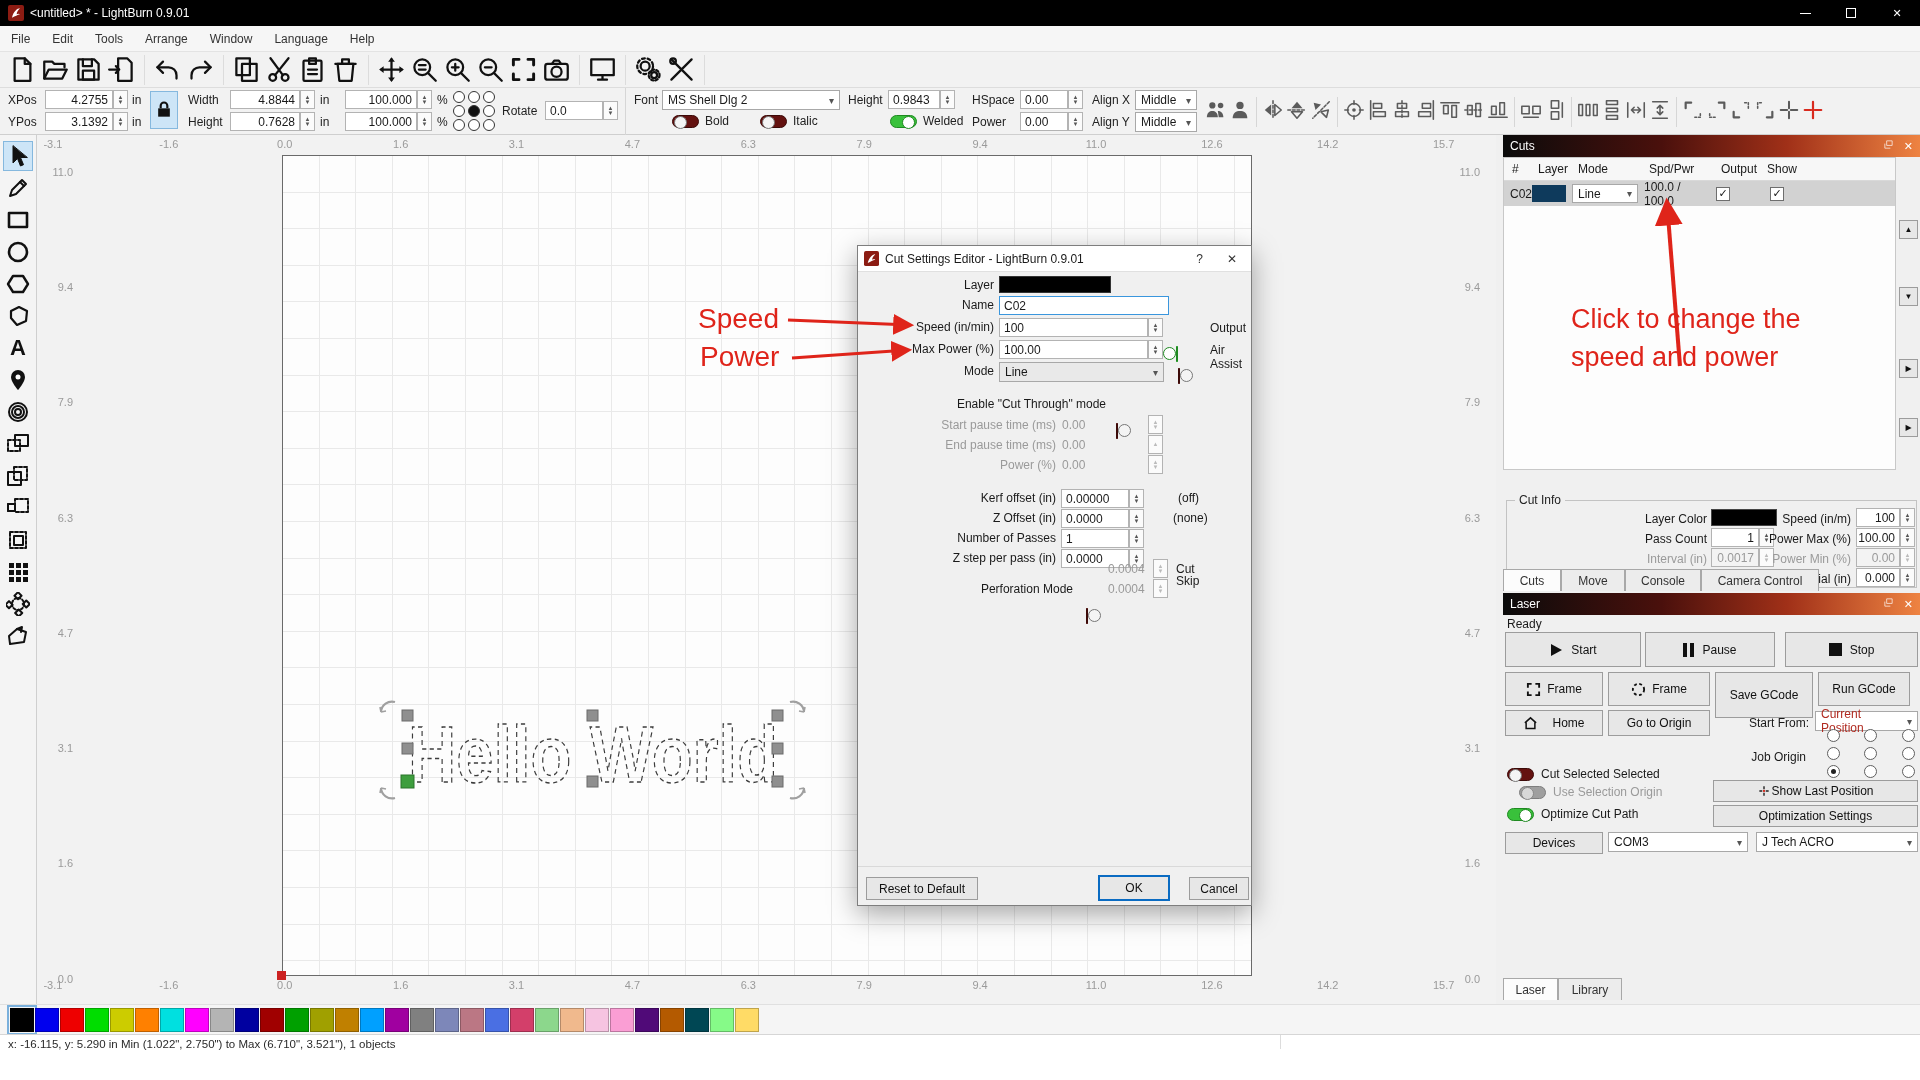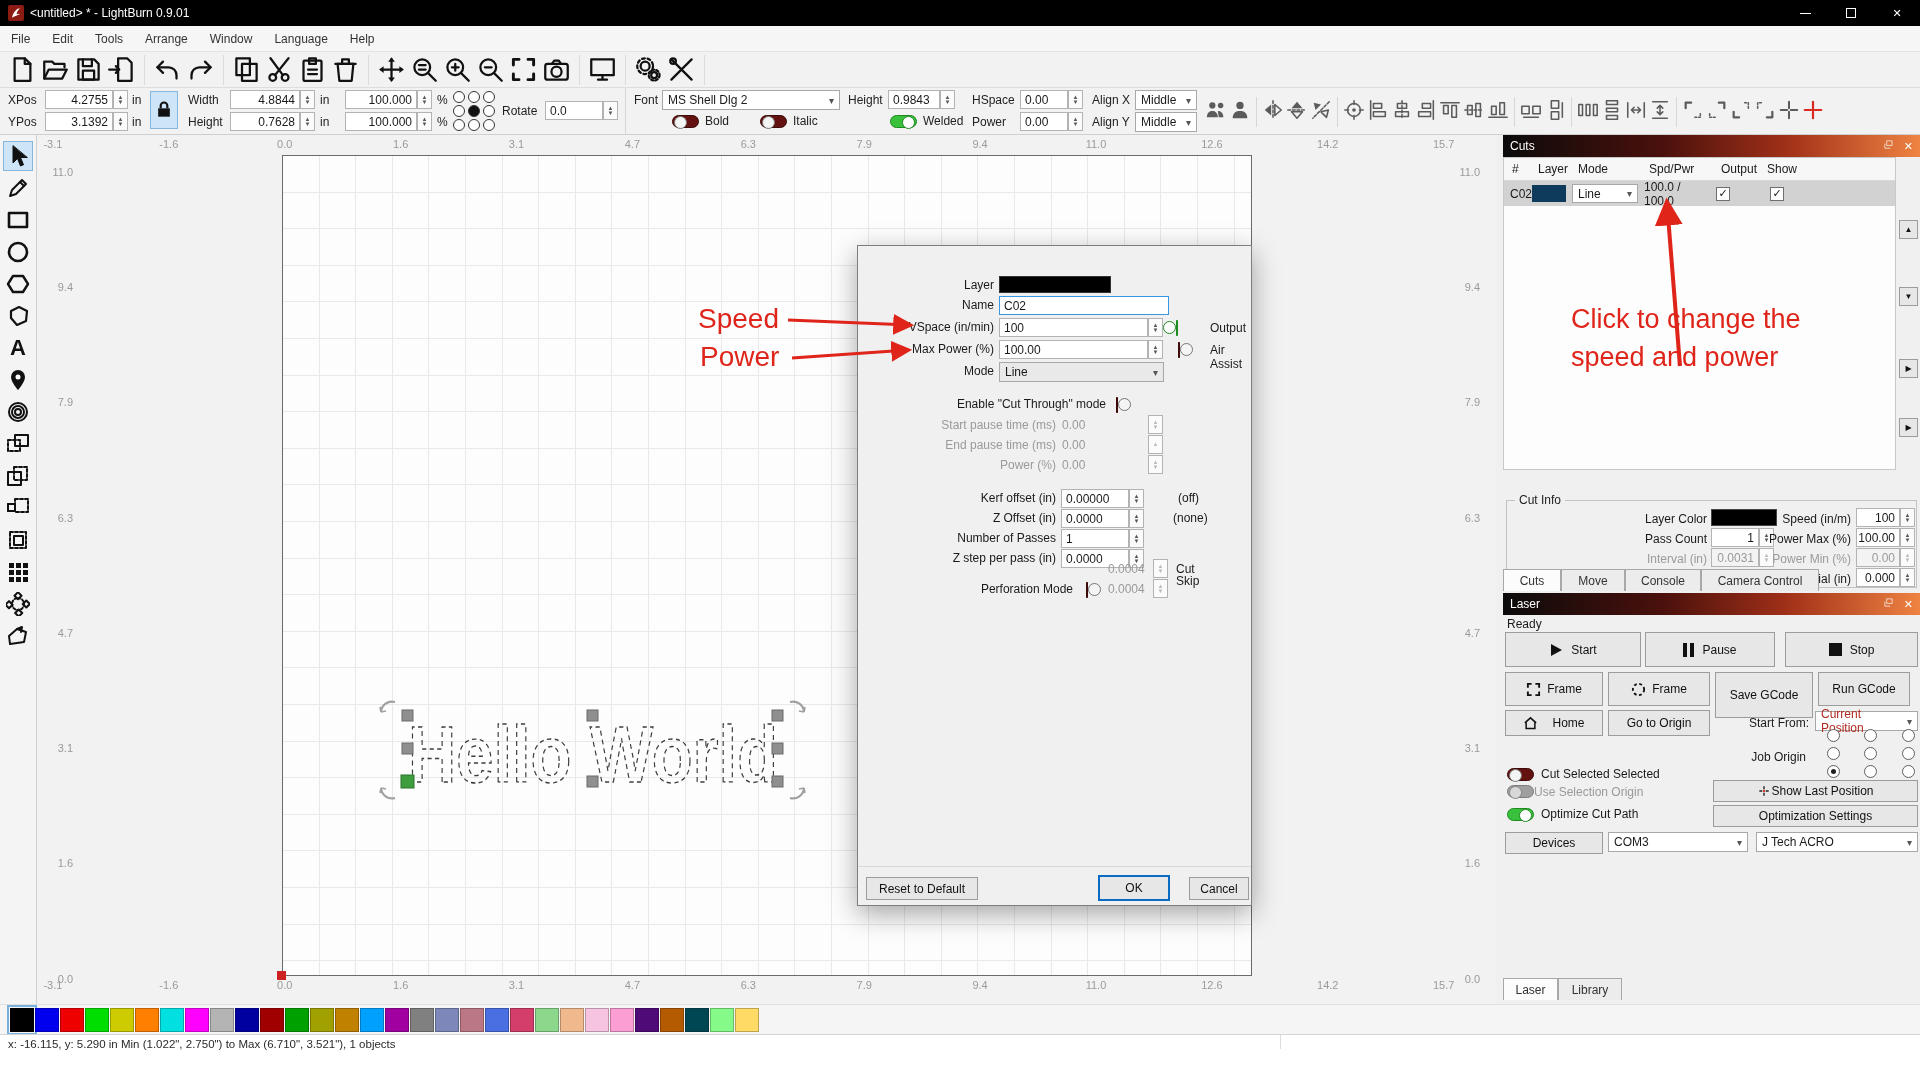--- a/index.html
+++ b/index.html
@@ -920,21 +920,21 @@
       <span class="dlab" style="left:210px;top:28px;width:134px">Power Max (%)</span>
       <div class="fld abs" style="left:349px;top:27px;width:44px">
           <span>100.00</span>
         </div>
       <div class="spin abs" style="left:393px;top:27px">
           <i class="up"></i>
           <i class="dn"></i>
         </div>
       <span class="dlab gray" style="left:60px;top:48px;width:140px">Interval (in)</span>
       <div class="fld abs gray" style="left:204px;top:47px;width:48px;background:#f3f3f3">
-          <span>0.0031</span>
+          <span>0.0017</span>
         </div>
       <div class="spin dis abs" style="left:252px;top:47px">
           <i class="up"></i>
           <i class="dn"></i>
         </div>
       <span class="dlab gray" style="left:210px;top:48px;width:134px">Power Min (%)</span>
       <div class="fld abs gray" style="left:349px;top:47px;width:44px;background:#f3f3f3">
           <span>0.00</span>
         </div>
       <div class="spin dis abs" style="left:393px;top:47px">
@@ -1033,21 +1033,21 @@
         <span class="radio"></span>
         <span class="radio"></span>
       <span class="radio sel"></span>
         <span class="radio"></span>
         <span class="radio"></span>
     </div>
     <div class="abs" style="left:4px;top:632px;display:flex;align-items:center;gap:7px">
       <span class="toggle off"></span>
         <span>Cut Selected Selected</span>
     </div>
-    <div class="abs" style="left:4px;top:650px;display:flex;">
+    <div class="abs" style="left:16px;top:650px;display:flex;align-items:center;gap:7px">
       <span class="toggle dis"></span>
         <span class="gray">Use Selection Origin</span>
     </div>
     <div class="btn abs" style="left:210px;top:645px;width:205px;height:22px;">
       <svg width="14" height="14" viewBox="0 0 24 24" style="fill:none">
           <use href="#i-lastpos"></use>
         </svg>
         <span>Show Last Position</span>
     </div>
     <div class="abs" style="left:4px;top:672px;display:flex;align-items:center;gap:7px">
@@ -1072,27 +1072,37 @@
           <span>Laser</span>
         </div>
       <div class="tab" style="width:64px">
           <span>Library</span>
         </div>
     </div>
   </div>
 </div>
 
 <div id="dialog">
+  <div id="dlgtitle">
+    <svg class="appicon">
+        <use href="#i-logo"></use>
+      </svg>
+    <span>Cut Settings Editor - LightBurn 0.9.01</span>
+    <span style="margin-left:auto;display:flex;gap:24px;padding-right:8px;color:#333">
+      <span>?</span>
+      <span>✕</span>
+    </span>
+  </div>
   <span class="dlab" style="left:0;top:29px;width:136px">Layer</span>
   <div class="abs" style="left:141px;top:30px;width:112px;height:17px;background:#000;border:1px solid #333"></div>
   <span class="dlab" style="left:0;top:49px;width:136px">Name</span>
   <div class="fld abs" style="left:141px;top:50px;width:170px;justify-content:flex-start;border:1px solid #3a96dd">
       <span>C02</span>
     </div>
-  <span class="dlab" style="left:0;top:71px;width:136px">VSpace (in/min)</span>
+  <span class="dlab" style="left:0;top:71px;width:136px">Speed (in/min)</span>
   <div class="fld abs" style="left:141px;top:72px;width:149px;justify-content:flex-start">
       <span>100</span>
     </div>
   <div class="spin abs" style="left:290px;top:72px">
       <i class="up"></i>
       <i class="dn"></i>
     </div>
   <span class="toggle on abs" style="left:318px;top:75px"></span>
   <span class="abs" style="left:352px;top:75px">Output</span>
   <span class="dlab" style="left:0;top:93px;width:136px">Max Power (%)</span>

